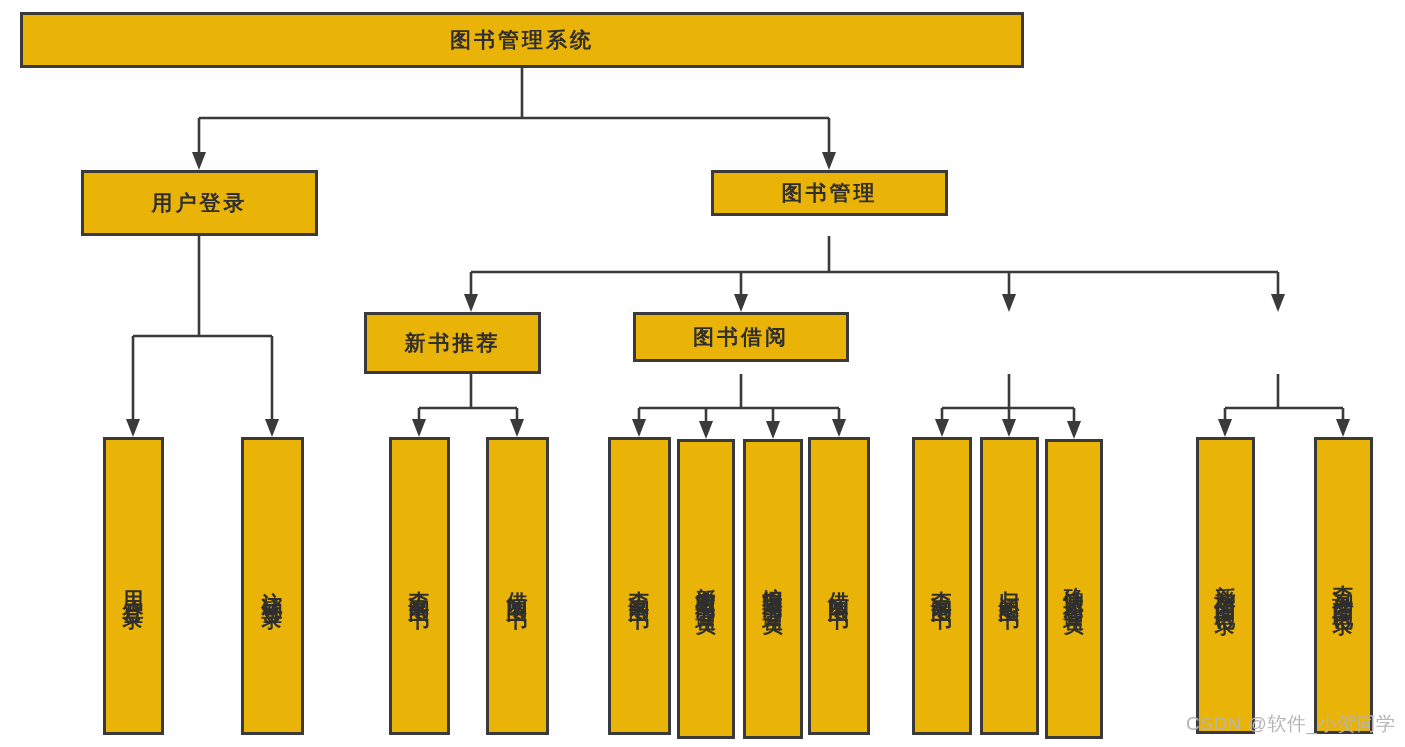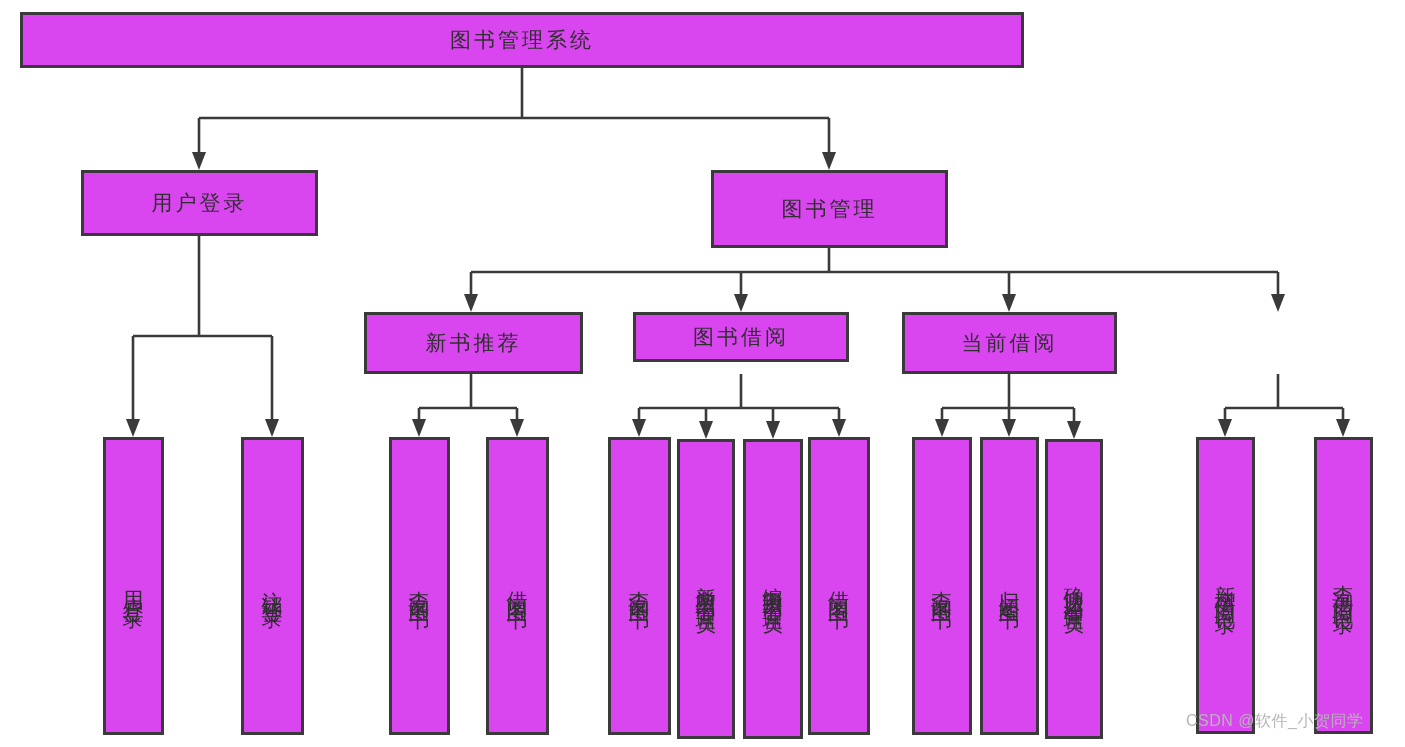--- a/index.html
+++ b/index.html
@@ -4,52 +4,52 @@
 <style>
   html,body{margin:0;padding:0;background:#ffffff;}
   #canvas{
     position:relative;width:1405px;height:747px;background:#ffffff;overflow:hidden;
     font-family:"Liberation Sans","DejaVu Sans",sans-serif;color:#2f2f2f;
   }
   #connectors{position:absolute;left:0;top:0;z-index:0;}
   #connectors line{stroke:#3a3a3a;stroke-width:2.6;}
   #connectors polygon{fill:#3a3a3a;stroke:none;}
   .node{
-    position:absolute;box-sizing:border-box;background:#d946ef;border:3px solid #3a3a3a;
+    position:absolute;box-sizing:border-box;background:#eab308;border:3px solid #3a3a3a;
     display:flex;align-items:center;justify-content:center;z-index:1;
-    font-size:21px;letter-spacing:3px;white-space:nowrap;
+    font-size:21px;letter-spacing:3px;white-space:nowrap;font-weight:bold;
   }
   .v{
     writing-mode:vertical-rl;letter-spacing:6px;white-space:normal;
     line-height:1;display:flex;align-items:center;justify-content:center;
   }
   
   .b-root{left:20px;top:12px;width:1004px;height:56px;}
   .b-l2-login{left:81px;top:170px;width:237px;height:66px;}
-  .b-l2-mgmt{left:711px;top:170px;width:237px;height:78px;}
-  .b-l3-new{left:364px;top:312px;width:219px;height:62px;}
+  .b-l2-mgmt{left:711px;top:170px;width:237px;height:46px;}
+  .b-l3-new{left:364px;top:312px;width:177px;height:62px;}
   .b-l3-borrow{left:633px;top:312px;width:216px;height:50px;}
   .b-l3-current{left:902px;top:312px;width:215px;height:62px;}
   .b-l3-record{left:1171px;top:312px;width:215px;height:62px;}
   .b-t1{left:103px;top:437px;width:61px;height:298px;}
   .b-t2{left:241px;top:437px;width:63px;height:298px;}
   .b-t3{left:389px;top:437px;width:61px;height:298px;}
   .b-t4{left:486px;top:437px;width:63px;height:298px;}
   .b-t5{left:608px;top:437px;width:63px;height:298px;}
   .b-t6{left:677px;top:439px;width:58px;height:300px;font-size:20px;letter-spacing:4px;}
   .b-t7{left:743px;top:439px;width:60px;height:300px;font-size:20px;letter-spacing:4px;}
   .b-t8{left:808px;top:437px;width:62px;height:298px;}
   .b-t9{left:912px;top:437px;width:60px;height:298px;}
   .b-t10{left:980px;top:437px;width:59px;height:298px;}
   .b-t11{left:1045px;top:439px;width:58px;height:300px;font-size:20px;letter-spacing:4px;}
   .b-t12{left:1196px;top:437px;width:59px;height:297px;}
   .b-t13{left:1314px;top:437px;width:59px;height:297px;}
   #watermark{
     position:absolute;left:1186px;top:711px;z-index:3;
-    font-size:16px;color:#b5b5b5;letter-spacing:0.5px;white-space:nowrap;
+    font-size:19px;color:#b5b5b5;letter-spacing:0.5px;white-space:nowrap;
   }
 </style>
 </head>
 <body>
 
 <div id="canvas">
 
   <svg id="connectors" width="1405" height="747">
 
     <g>
@@ -126,21 +126,20 @@
     </g>
   </svg>
 
   <div class="node b-root">图书管理系统</div>
 
   <div class="node b-l2-login">用户登录</div>
   <div class="node b-l2-mgmt">图书管理</div>
 
   <div class="node b-l3-new">新书推荐</div>
   <div class="node b-l3-borrow">图书借阅</div>
-  <div class="node b-l3-current">当前借阅</div>
 
   <div class="node v b-t1">用户登录</div>
   <div class="node v b-t2">注销登录</div>
 
   <div class="node v b-t3">查询图书</div>
   <div class="node v b-t4">借阅图书</div>
 
   <div class="node v b-t5">查询图书</div>
   <div class="node v b-t6">新增图书（管理员）</div>
   <div class="node v b-t7">编辑图书（管理员）</div>

